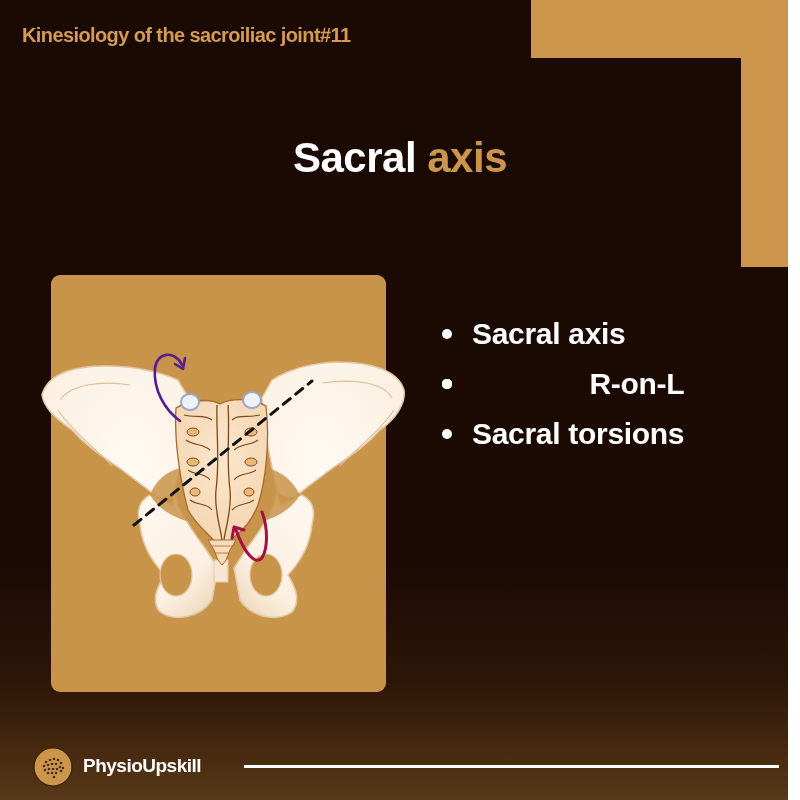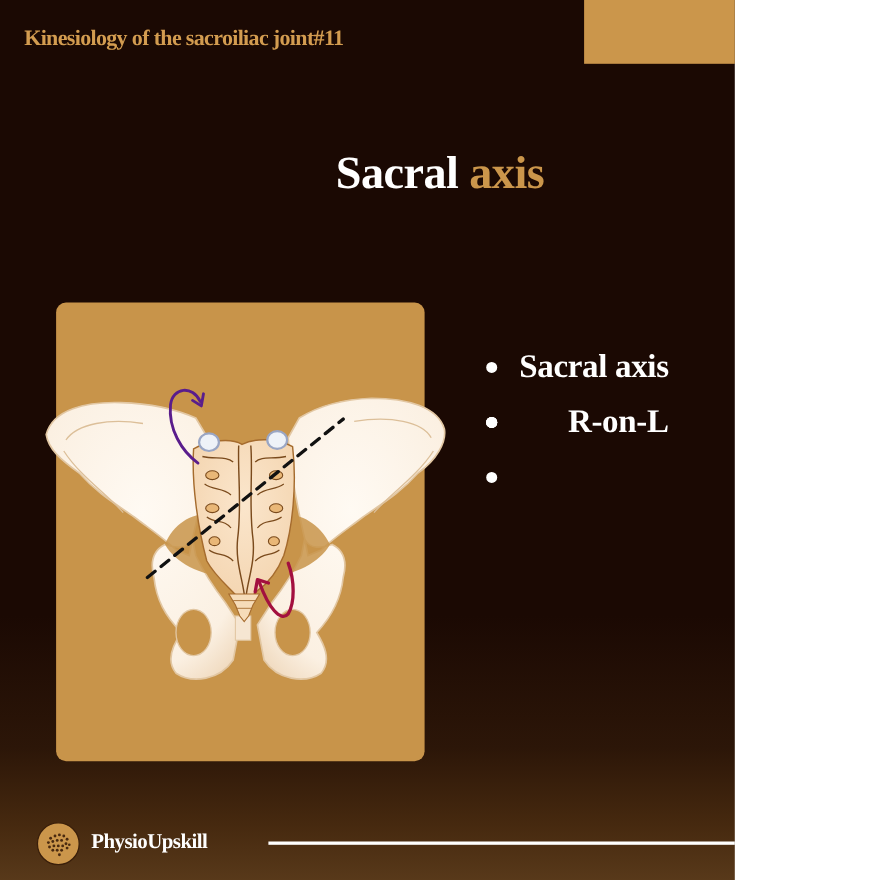--- a/index.html
+++ b/index.html
@@ -1,20 +1,20 @@
 <!DOCTYPE html>
 <html><head>
 <meta charset="utf-8">
 <style>
   html, body { margin:0; padding:0; }
   body { width:800px; height:800px; overflow:hidden; }
   .canvas {
-    position:relative; width:668px; height:800px; overflow:hidden;
+    position:relative; width:788px; height:800px; overflow:hidden;
     background: linear-gradient(to bottom, #1b0903 0px, #1b0903 560px, #2c1608 680px, #46290f 750px, #58391a 800px);
-    font-family: Liberation Serif, serif;
+    font-family: Liberation Sans, sans-serif;
   }
   .deco-top { position:absolute; left:531px; top:0; width:269px; height:58px; }
   .deco-side { position:absolute; left:741px; top:0; width:59px; height:267px; }
   .header-title {
     position:absolute; left:22px; top:24px;
     font-size:20px; font-weight:bold; letter-spacing:-0.6px;
     white-space:nowrap;
   }
   .main-title {
     position:absolute; left:0; top:134px; width:800px; text-align:center;
@@ -127,21 +127,21 @@
       <path d="M232,538 L234,527 L244,530" fill="none" stroke="#a3103f" stroke-width="3" stroke-linecap="round" stroke-linejoin="round"></path>
     </g>
   </svg>
 
   <ul class="bullets">
     <li style="color:#ffffff;"><span class="dot" style="background:#ffffff;"></span><span>Sacral axis</span></li>
     <li style="color:#ffffff;"><span class="dot" style="background:#ffffff;"></span></li>
     <li style="color:#ffffff;"><span class="dot" style="background:#ffffff;"></span></li>
     <li style="color:#ffffff;"><span class="dot" style="background:#ffffff;"></span></li>
     <li style="color:#ffffff;text-align:right;"><span class="dot" style="background:#ffffff;"></span><span>R-on-L</span></li>
-    <li style="color:#ffffff;"><span class="dot" style="background:#ffffff;"></span></li>
+    <li style="color:#ffffff;"><span class="dot" style="background:#ffffff;"></span><span>Sacral torsions</span></li>
   </ul>
 
   <svg class="footer-logo" viewBox="0 0 40 40" xmlns="http://www.w3.org/2000/svg">
     <circle cx="20" cy="20" r="19" fill="#cb964b" stroke="#3a1f0a" stroke-width="1.2"></circle>
     <g fill="#4a2a10">
       <circle cx="13" cy="15" r="1.3"></circle>
         <circle cx="17" cy="13" r="1.3"></circle>
         <circle cx="21" cy="12" r="1.3"></circle>
         <circle cx="25" cy="13" r="1.3"></circle>
         <circle cx="28" cy="16" r="1.3"></circle>

